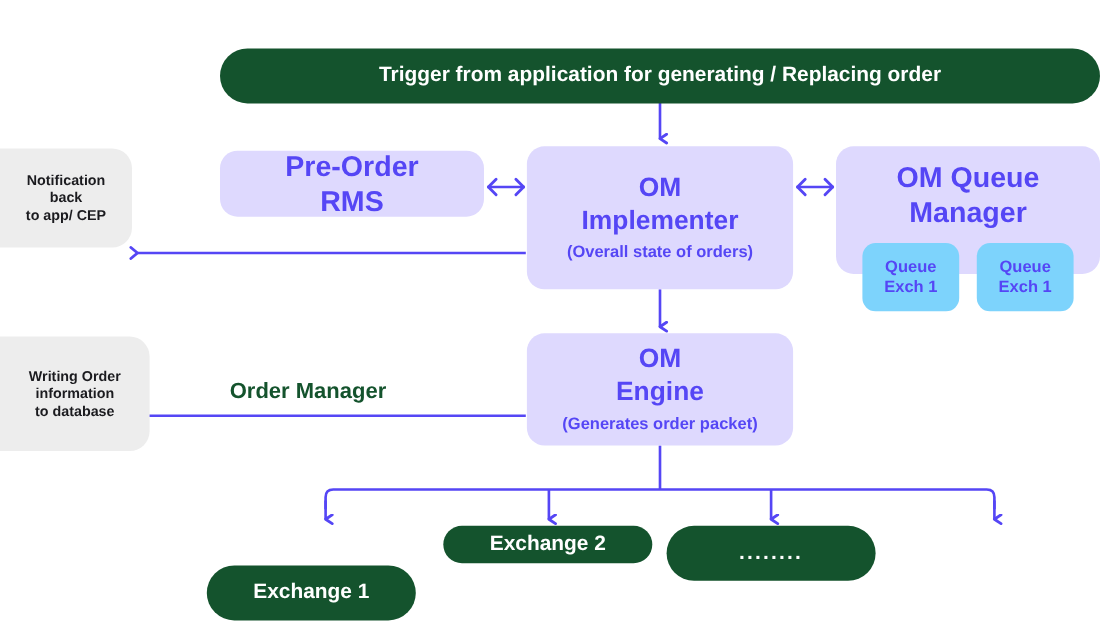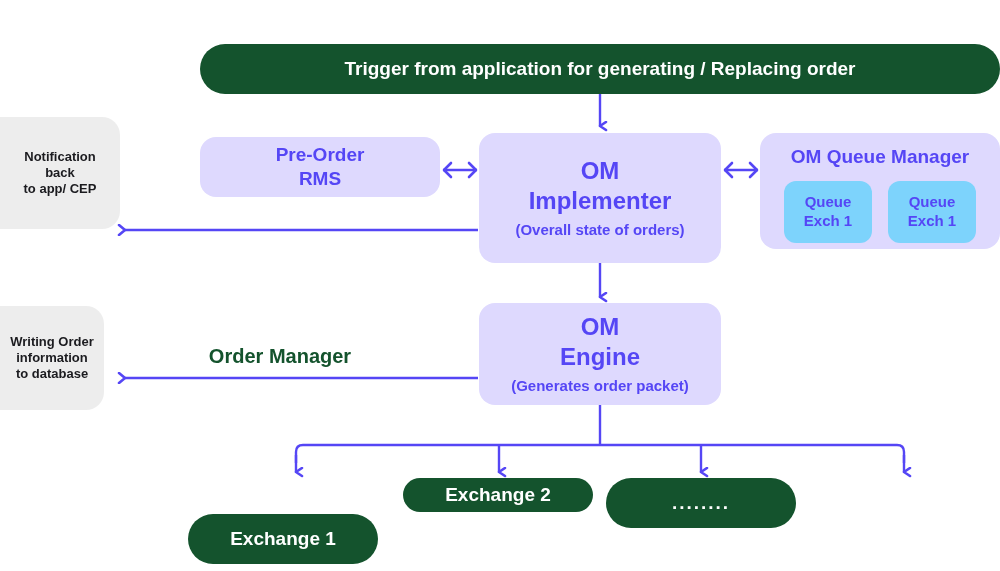--- a/index.html
+++ b/index.html
@@ -55,21 +55,21 @@
   .card-white {
     background: #7dd3fc;
     color: #5546f5;
     border-radius: 12px;
     font-weight: bold;
   }
   .t-head {
     font-size: 24px;
   }
   .t-head-sm {
-    font-size: 19px;
+    font-size: 26px;
   }
   .t-sub {
     font-size: 15px;
   }
   .t-small {
     font-size: 13px;
   }
   .t-queue {
     font-size: 15px;
   }
@@ -149,21 +149,21 @@
       <line x1="499" y1="445" x2="499" y2="472" stroke="#5546f5" stroke-width="2.4" marker-end="url(#arrowDown)"></line>
       <line x1="701" y1="445" x2="701" y2="472" stroke="#5546f5" stroke-width="2.4" marker-end="url(#arrowDown)"></line>
       <line x1="904" y1="455" x2="904" y2="472" stroke="#5546f5" stroke-width="2.4" marker-end="url(#arrowDown)"></line>
     </g>
   </svg>
 
   <div class="node pill-solid round" style="left:200px; top:44px; width:800px; height:50px;">
     <span class="t-trigger">Trigger from application for generating / Replacing order</span>
   </div>
 
-  <div class="node card-grey" style="left:0px; top:117px; width:120px; height:112px; border-radius:0 18px 18px 0;">
+  <div class="node card-grey" style="left:0px; top:135px; width:120px; height:90px; border-radius:0 18px 18px 0;">
     <span class="t-small">Notification</span>
     <span class="t-small">back</span>
     <span class="t-small">to app/ CEP</span>
   </div>
 
   <div class="node card-lav" style="left:200px; top:137px; width:240px; height:60px;">
     <span class="t-head-sm">Pre-Order</span>
     <span class="t-head-sm">RMS</span>
   </div>
 
@@ -186,21 +186,21 @@
       </div>
     </div>
   </div>
 
   <div class="node card-lav" style="left:479px; top:303px; width:242px; height:102px;">
     <span class="t-head">OM</span>
     <span class="t-head">Engine</span>
     <span class="t-sub" style="margin-top:6px;">(Generates order packet)</span>
   </div>
 
-  <div class="node card-grey" style="left:0px; top:306px; width:104px; height:104px; border-radius:0 18px 18px 0;">
+  <div class="node card-grey" style="left:0px; top:306px; width:136px; height:104px; border-radius:0 18px 18px 0;">
     <span class="t-small">Writing Order</span>
     <span class="t-small">information</span>
     <span class="t-small">to database</span>
   </div>
 
   <div class="label-plain" style="left:185px; top:342px; width:190px; height:28px;">
     <span class="t-ordman">Order Manager</span>
   </div>
 
   <div class="node pill-solid round" style="left:188px; top:478px; width:190px; height:50px;margin-top:36px;">

